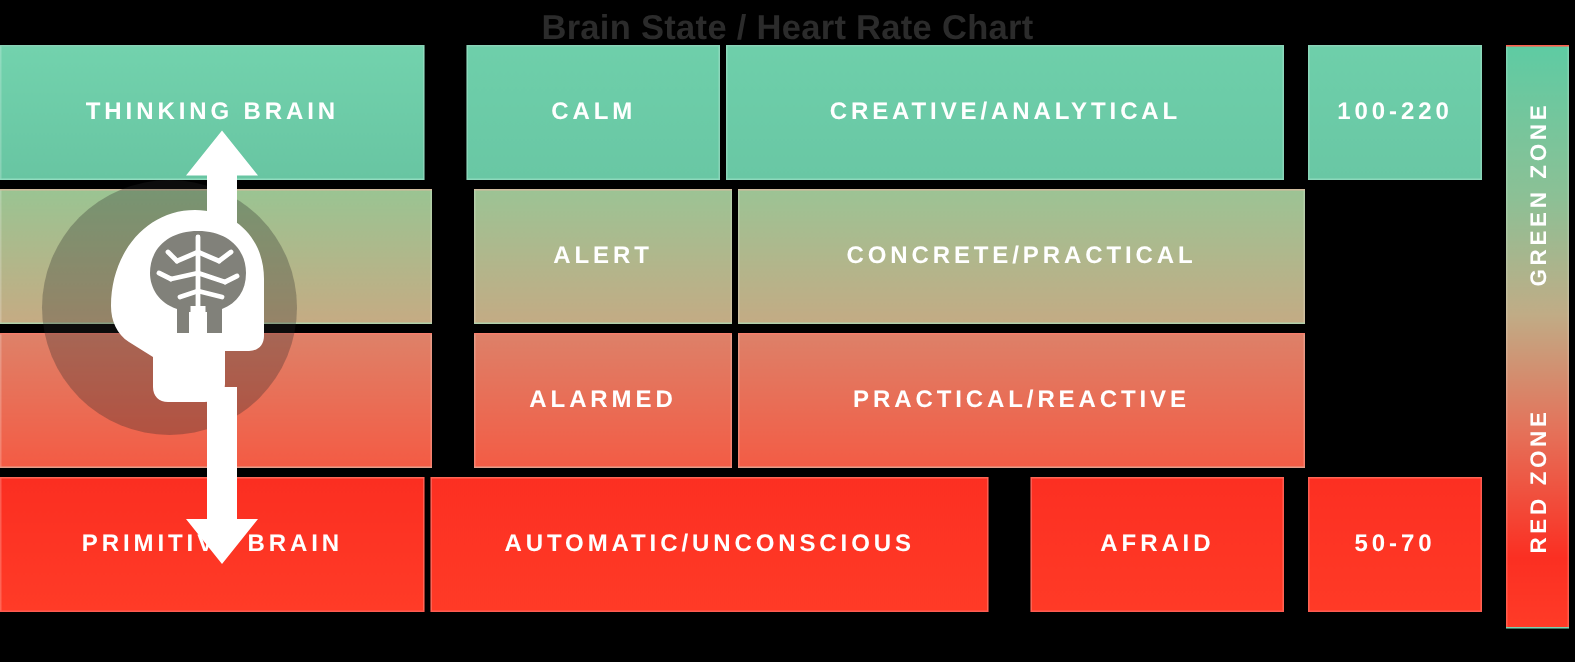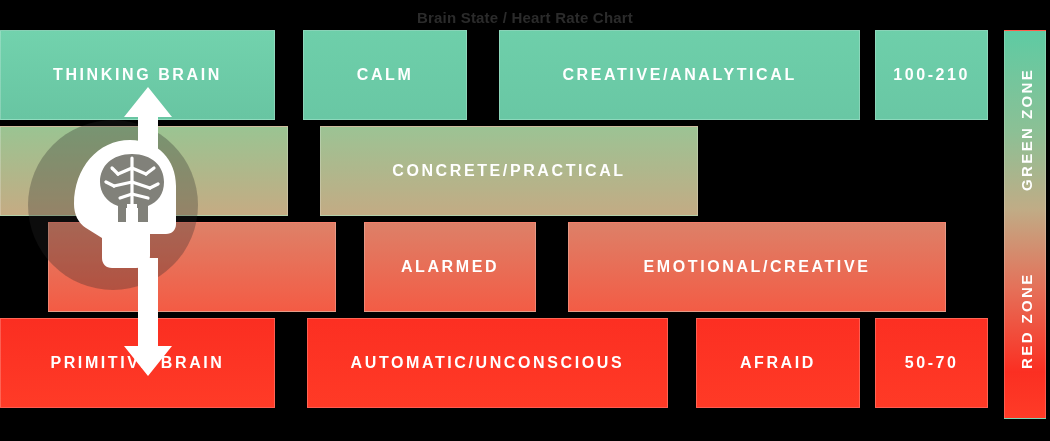--- a/index.html
+++ b/index.html
@@ -20,21 +20,21 @@
     background: #000000;
   }
 
   
   .chart-title {
     position: absolute;
     left: 0;
     top: 8px;
     width: 1050px;
     text-align: center;
-    font-size: 15px;
+    font-size: 23px;
     font-weight: bold;
     letter-spacing: 0.2px;
     color: #2b2b2b;
     white-space: nowrap;
     line-height: 20px;
     overflow: hidden;
     height: 22px;
   }
 
   
@@ -48,41 +48,41 @@
 
   .row {
     position: absolute;
     left: 0;
     width: 988px;
     height: 90px;
     display: flex;
   }
   .row.r0 { top: 0px; }
   .row.r1 { top: 96px; }
-  .row.r2 { top: 192px; padding-left: 48px; }
+  .row.r2 { top: 192px; }
   .row.r3 { top: 288px; }
 
   .cell {
     position: relative;
     height: 90px;
     display: flex;
     align-items: center;
     justify-content: center;
     color: #ffffff;
     font-weight: bold;
     letter-spacing: 2.6px;
     font-size: 16px;
     white-space: nowrap;
     border: 1px solid rgba(255,255,255,0.22);
     overflow: hidden;
   }
 
   .cell.c-brain { width: 288px; margin-left: 0px; }
   .cell.c-state { width: 172px; margin-left: 28px; }
-  .cell.c-mode  { width: 378px; margin-left: 32px; text-align: right; }
+  .cell.c-mode  { width: 378px; margin-left: 4px; text-align: right; }
   .cell.c-range { width: 118px; margin-left: 0px; }
 
   .gap-black { width: 16px; height: 90px; background: #000; }
 
   
   .row.r0 .cell { background: linear-gradient(180deg, #6ecfaa 0%, #69c7a4 100%); }
   .row.r1 .cell { background: linear-gradient(180deg, #9cc394 0%, #c3ab84 100%); }
   .row.r2 .cell { background: linear-gradient(180deg, #dd8068 0%, #f35c45 100%); }
   .row.r3 .cell { background: linear-gradient(180deg, #fc2f22 0%, #ff3a26 100%); }
 
@@ -183,33 +183,34 @@
 
   <div class="chart-title">Brain State / Heart Rate Chart</div>
 
   <div class="grid">
 
     <div class="row r0">
       <div class="cell c-brain">THINKING BRAIN</div>
       <div class="cell c-state">CALM</div>
       <div class="cell c-mode">CREATIVE/ANALYTICAL</div>
       <div class="gap-black"></div>
-      <div class="cell c-range">100-210</div>
+      <div class="cell c-range">100-220</div>
     </div>
 
     <div class="row r1">
       <div class="cell c-brain blank"></div>
+      <div class="cell c-state">ALERT</div>
       <div class="cell c-mode">CONCRETE/PRACTICAL</div>
       <div class="gap-black"></div>
     </div>
 
     <div class="row r2">
       <div class="cell c-brain blank"></div>
       <div class="cell c-state">ALARMED</div>
-      <div class="cell c-mode">EMOTIONAL/CREATIVE</div>
+      <div class="cell c-mode">PRACTICAL/REACTIVE</div>
       <div class="gap-black"></div>
     </div>
 
     <div class="row r3">
       <div class="cell c-brain">PRIMITIVE BRAIN</div>
       <div class="cell c-mode">AUTOMATIC/UNCONSCIOUS</div>
       <div class="cell c-state">AFRAID</div>
       <div class="gap-black"></div>
       <div class="cell c-range">50-70</div>
     </div>

